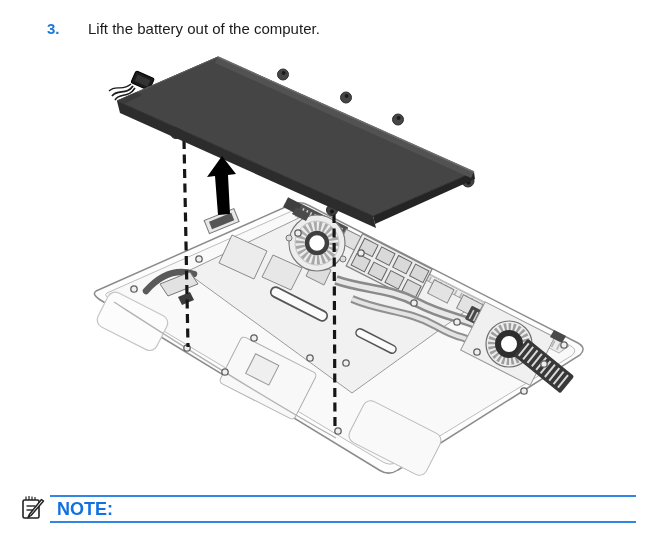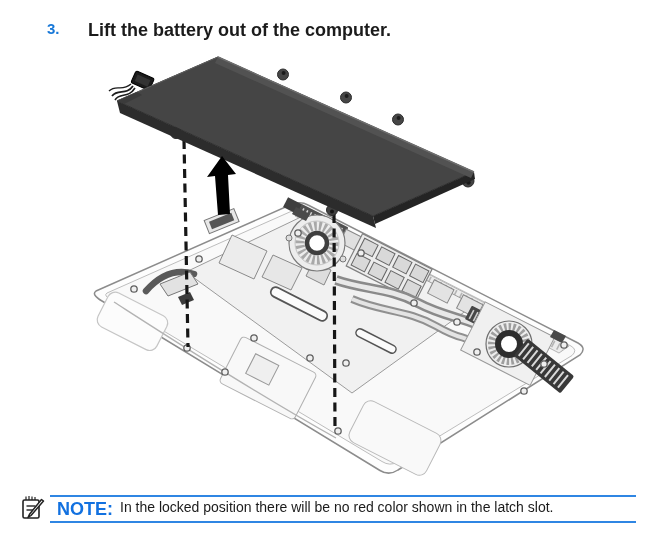--- a/index.html
+++ b/index.html
@@ -9,21 +9,21 @@
     background:#ffffff;
     font-family:"Liberation Sans", sans-serif;
     overflow:hidden;
   }
   .step-number{
     position:absolute;left:47px;top:20px;
     font-size:15px;font-weight:700;color:#1878d8;
   }
   .step-text{
     position:absolute;left:88px;top:20px;
-    font-size:18px;font-weight:700;color:#1b1b1b;
+    font-size:15px;font-weight:400;color:#1b1b1b;
   }
   .figure-svg{position:absolute;left:0;top:0;}
   .note-rule{
     position:absolute;left:50px;width:586px;height:2px;
     background:#2f86e3;
   }
   .note-rule-top{top:495px;}
   .note-rule-bottom{top:521px;}
   .note-icon{position:absolute;left:20px;top:494px;}
   .note-label{
@@ -238,15 +238,14 @@
     <line x1="6" y1="6" x2="6" y2="2.5" stroke="#222222" stroke-width="1.2"></line>
     <line x1="9" y1="6" x2="9" y2="2" stroke="#222222" stroke-width="1.2"></line>
     <line x1="12" y1="6" x2="12" y2="2.5" stroke="#222222" stroke-width="1.2"></line>
     <line x1="15" y1="6" x2="15" y2="3" stroke="#222222" stroke-width="1.2"></line>
     <line x1="6.5" y1="12" x2="15.5" y2="12" stroke="#222222" stroke-width="1.4"></line>
     <line x1="6.5" y1="16" x2="13.5" y2="16" stroke="#222222" stroke-width="1.4"></line>
     <path d="M 23.5 7 L 11 21.5 L 8 23.5 L 9.5 20.2 L 21.5 5.5 Z" fill="#ffffff" stroke="#222222" stroke-width="1.5" stroke-linejoin="round"></path>
   </svg>
 
   <span class="note-label">NOTE:</span>
-  <span class="note-text">In the locked position there will be no red color shown in the latch slot.</span>
 
 </div>
 
 </body></html>

